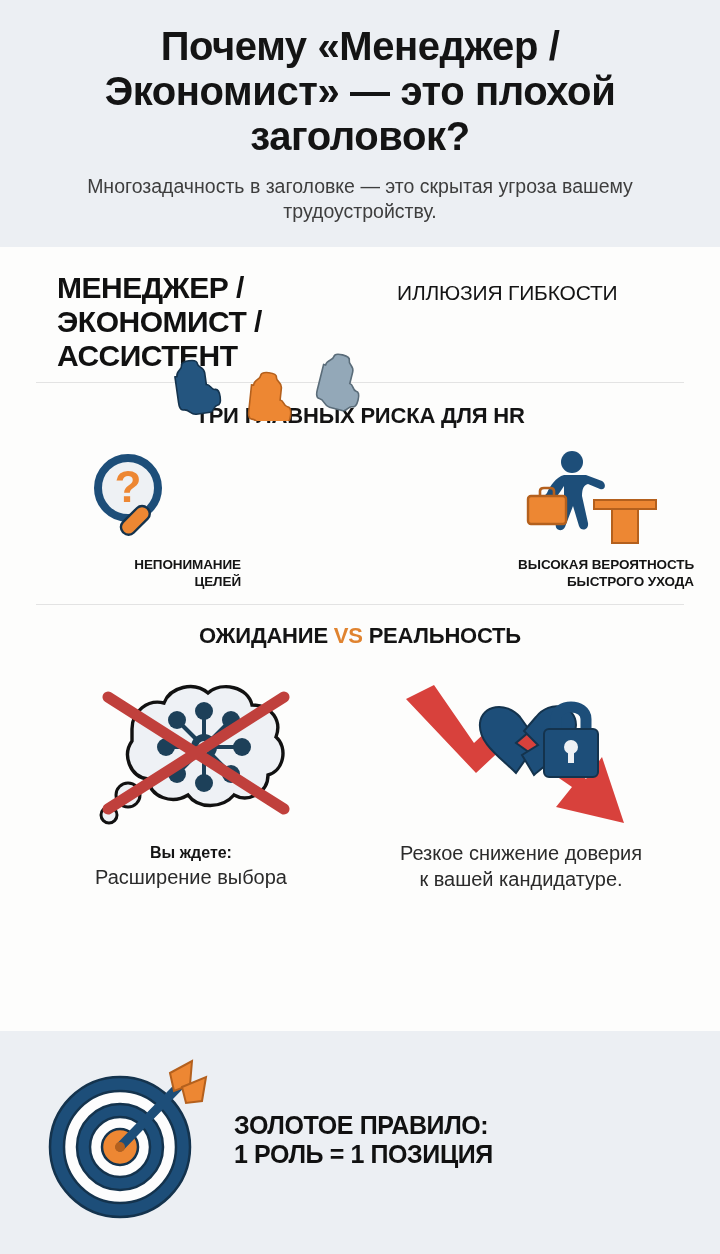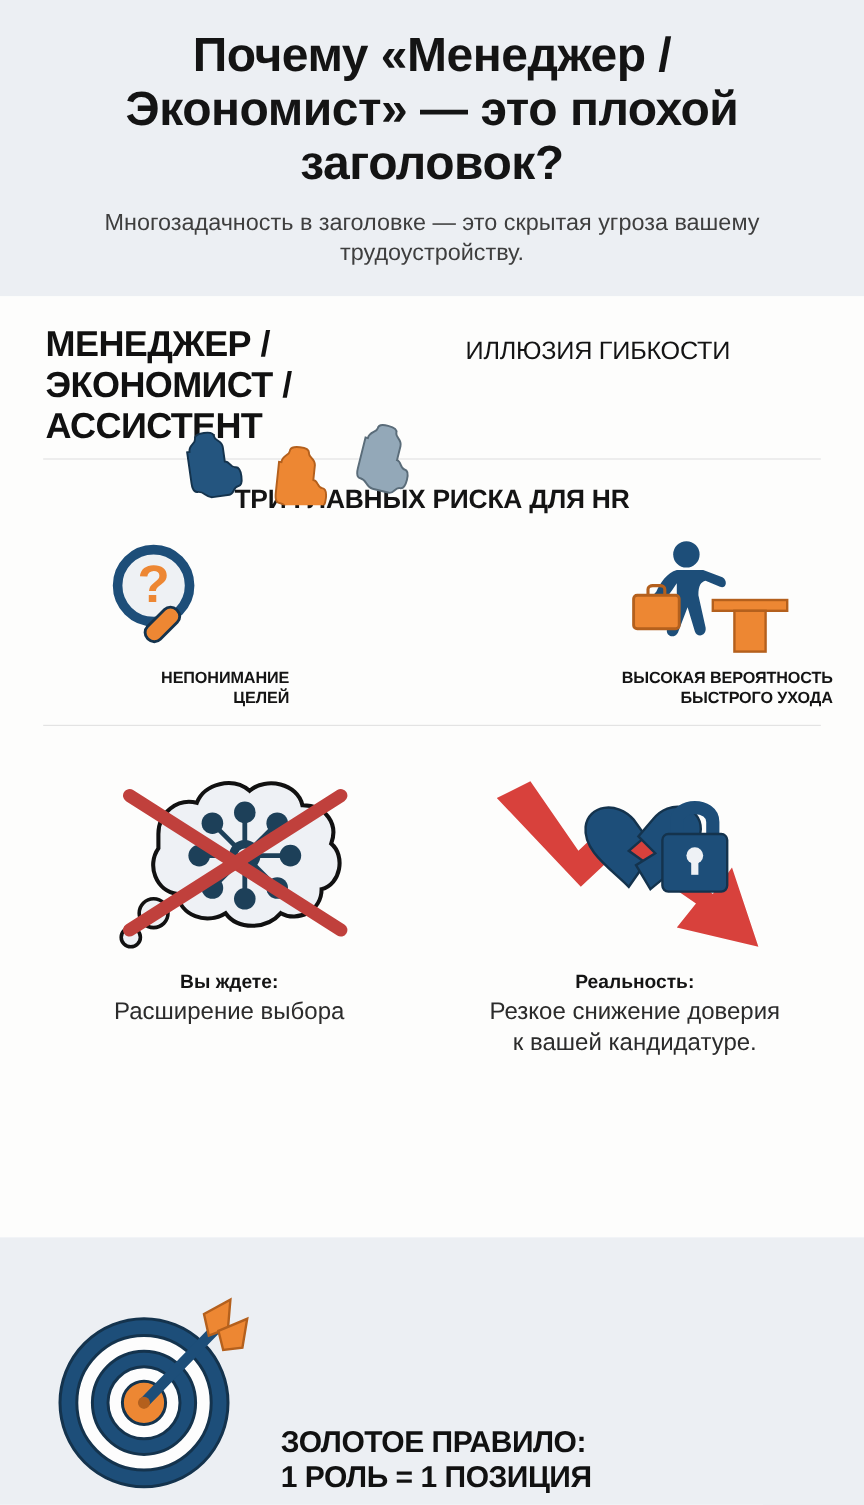--- a/index.html
+++ b/index.html
@@ -43,23 +43,23 @@
     padding:0;
     position:relative;
   }
   .divider{
     height:1px;background:#e3e3e3;margin:0 36px;
   }
 
   
   .sec1{
     display:flex;
-    padding:24px 38px 10px 38px;
+    padding:24px 38px 10px 57px;
     box-sizing:border-box;
-    gap:20px;
+    gap:10px;
   }
   .sec1-left{width:330px;position:relative;}
   .bigtitle{
     font-size:30px;
     line-height:1.12;
     font-weight:bold;
     color:#111;
     letter-spacing:-0.5px;
     white-space:pre-line;
   }
@@ -100,21 +100,21 @@
     line-height:1.22;
     color:#141414;
     letter-spacing:-0.1px;
     white-space:pre-line;
     text-align:right;
   }
 
   
   .sec3{padding:18px 26px 16px 26px;box-sizing:border-box;}
   .sec-h .vs{color:#e0832f;}
-  .vsrow{display:flex;justify-content:space-between;margin-top:6px;}
+  .vsrow{display:flex;margin-top:6px;}
   .vscol{width:330px;text-align:center;}
   .vscol .ico{height:175px;display:flex;align-items:center;justify-content:center;}
   .vscol .cap{
     margin-top:6px;
     font-size:16px;
     font-weight:bold;
     color:#141414;
   }
   .vscol .sub{
     margin-top:2px;
@@ -122,21 +122,21 @@
     line-height:1.3;
     color:#2b2b2b;
     white-space:pre-line;
   }
 
   
   .footer{
     background:#eceff3;
     height:223px;
     display:flex;
-    align-items:flex-end;
+    align-items:center;
     padding:0 26px 0 40px;
     box-sizing:border-box;
     gap:22px;
   }
   .footer .ico{flex:0 0 auto;}
   .footer .txt{flex:1;padding-top:2px;}
   .footer h2{
     margin:0 0 8px 0;
     font-size:25px;
     line-height:1.16;
@@ -241,20 +241,21 @@
           <div class="lbl">ВЫСОКАЯ ВЕРОЯТНОСТЬ
 БЫСТРОГО УХОДА</div>
         </div>
 
       </div>
     </div>
 
     <div class="divider"></div>
 
     <div class="sec3">
+      <div class="sec-h"><span>ОЖИДАНИЕ </span><span class="vs">VS</span><span> РЕАЛЬНОСТЬ</span></div>
 
       <div class="vsrow">
 
         <div class="vscol">
           <div class="ico">
             <svg width="230" height="168" viewBox="0 0 230 168">
 
               <path d="M56 62 C56 44 72 32 88 36 C94 20 118 14 132 26 C146 14 172 20 176 38
                        C196 38 206 54 200 70 C212 80 208 104 192 108 C192 126 172 136 158 128
                        C146 142 122 142 112 128 C96 138 74 130 72 112 C54 110 46 88 56 74 Z" fill="#eef1f5" stroke="#111" stroke-width="3.4"></path>
@@ -307,21 +308,20 @@
               </g>
 
               <g>
                 <path d="M160 66 L160 54 C160 38 190 38 190 54 L190 66" fill="none" stroke="#1d4e79" stroke-width="11"></path>
                 <rect x="148" y="64" width="54" height="48" rx="5" fill="#1d4e79" stroke="#14334d" stroke-width="2"></rect>
                 <circle cx="175" cy="82" r="7" fill="#eef1f5"></circle>
                 <rect x="172" y="84" width="6" height="14" fill="#eef1f5"></rect>
               </g>
             </svg>
           </div>
-          <div class="cap">Реальность:</div>
           <div class="sub">Резкое снижение доверия
 к вашей кандидатуре.</div>
         </div>
 
       </div>
     </div>
 
   </div>
 
   <div class="footer">

